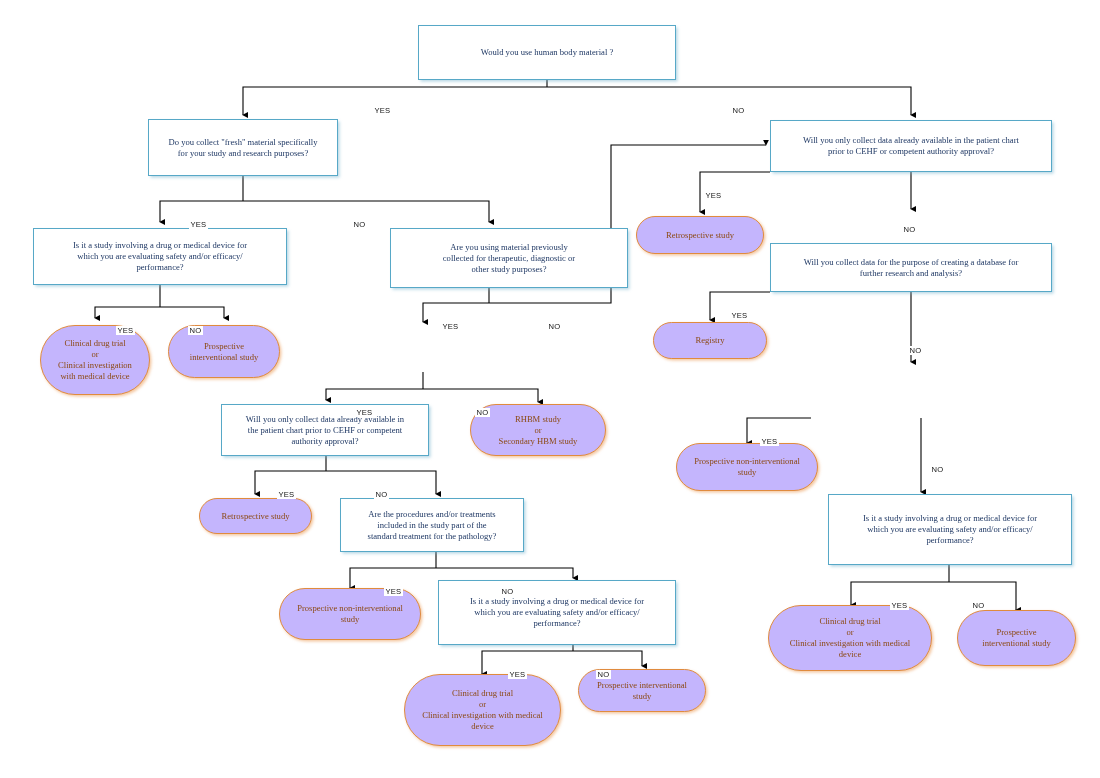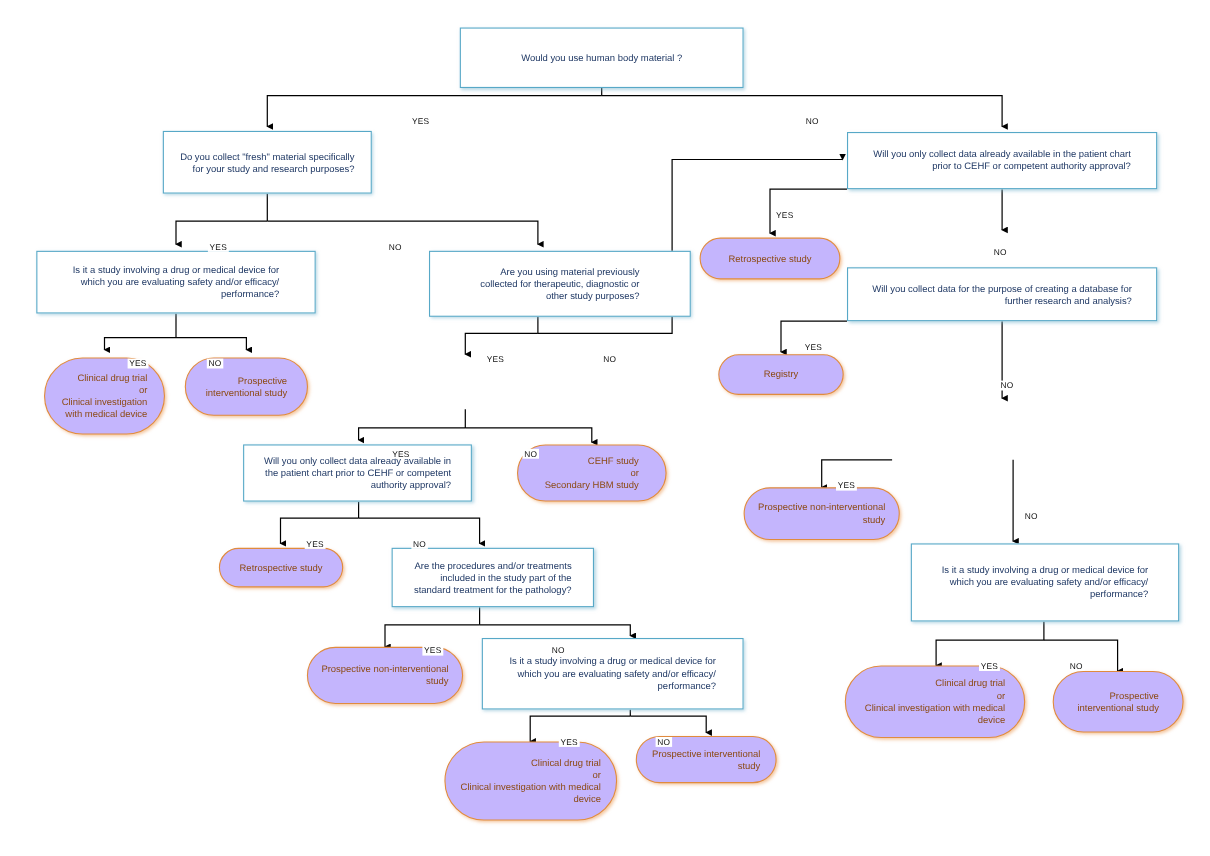--- a/index.html
+++ b/index.html
@@ -23,24 +23,25 @@
     width: 1100px;
     height: 778px;
     pointer-events: none;
   }
   .node {
     position: absolute;
     box-sizing: border-box;
     display: flex;
     align-items: center;
     justify-content: center;
-    text-align: right;
+    text-align: center;
     line-height: 1.28;
     white-space: pre-line;
     z-index: 2;
+    font-family: Liberation Serif, serif;
   }
   .node.decision {
     background: #ffffff;
     border: 1px solid #57a8c7;
     color: #1f3864;
     font-size: 8.6px;
     box-shadow: 1.5px 1.5px 3px rgba(120,180,205,0.55);
   }
   .node.terminal {
     background: #c4b5fd;
@@ -138,31 +139,31 @@
 with medical device</div>
 
   <div class="node terminal" style="left:168px; top:325px; width:112px; height:53px;">Prospective
 interventional study</div>
 
   <div class="node decision" style="left:390px; top:228px; width:238px; height:60px;">Are you using material previously
 collected for therapeutic, diagnostic or
 other study purposes?</div>
 
 
-  <div class="node terminal" style="left:470px; top:404px; width:136px; height:52px;">CEHF study
+  <div class="node terminal" style="left:470px; top:404px; width:136px; height:52px;">RHBM study
 or
 Secondary HBM study</div>
 
   <div class="node decision" style="left:221px; top:404px; width:208px; height:52px;">Will you only collect data already available in
 the patient chart prior to CEHF or competent
 authority approval?</div>
 
   <div class="node terminal" style="left:199px; top:498px; width:113px; height:36px;">Retrospective study</div>
 
-  <div class="node decision" style="left:356px; top:498px; width:184px; height:54px;">Are the procedures and/or treatments
+  <div class="node decision" style="left:340px; top:498px; width:184px; height:54px;">Are the procedures and/or treatments
 included in the study part of the
 standard treatment for the pathology?</div>
 
   <div class="node terminal" style="left:279px; top:588px; width:142px; height:52px;">Prospective non-interventional
 study</div>
 
   <div class="node decision" style="left:438px; top:580px; width:238px; height:65px;">Is it a study involving a drug or medical device for
 which you are evaluating safety and/or efficacy/
 performance?</div>
 

